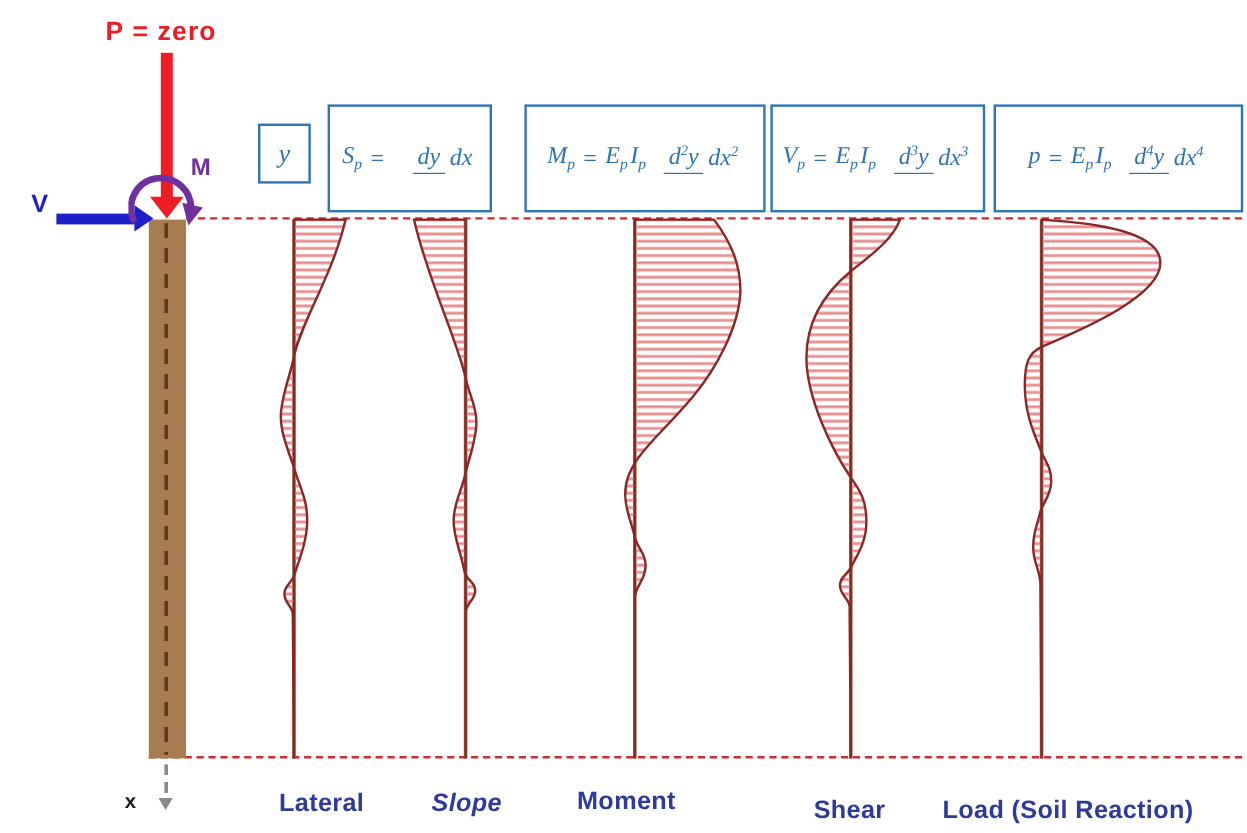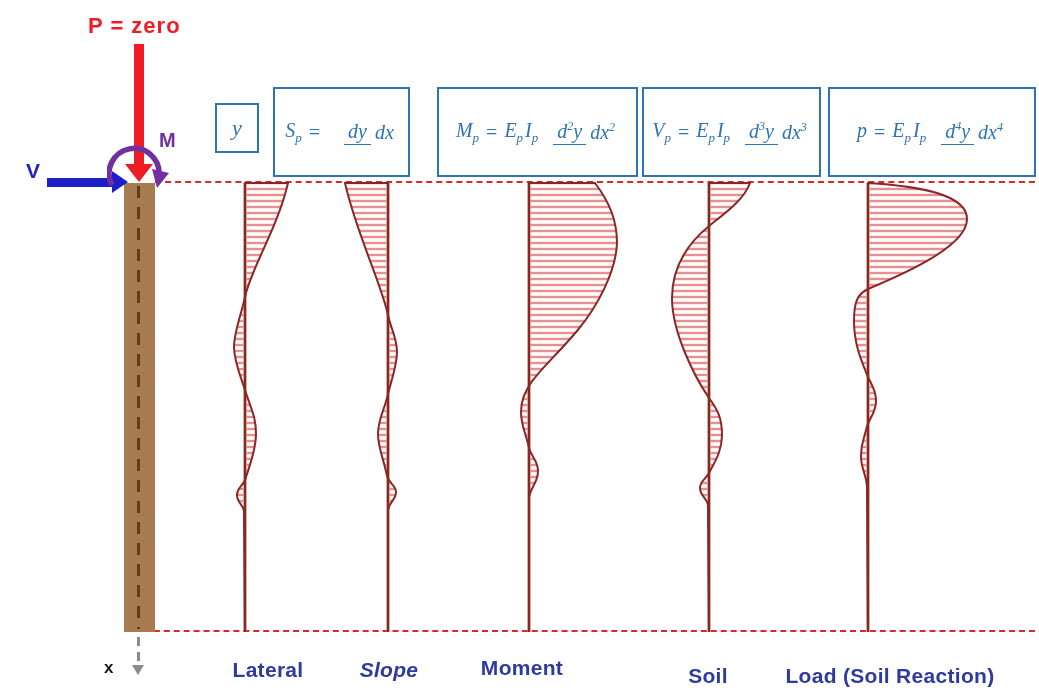--- a/index.html
+++ b/index.html
@@ -144,16 +144,16 @@
     <span class="coef"><span>E</span><sub>p</sub><span>I</span><sub>p</sub></span>
     <span class="frac">
       <span class="num"><span>d</span><sup>4</sup><span>y</span></span>
       <span class="den"><span>dx</span><sup>4</sup></span>
     </span>
   </div>
 
   <div class="axis-label" style="left:245px;top:658px;margin-left:23px;">Lateral</div>
   <div class="axis-label" style="left:389px;top:658px;font-style:italic;">Slope</div>
   <div class="axis-label" style="left:522px;top:656px;">Moment</div>
-  <div class="axis-label" style="left:708px;top:664px;">Soil</div>
+  <div class="axis-label" style="left:708px;top:664px;">Shear</div>
   <div class="axis-label" style="left:890px;top:664px;">Load (Soil Reaction)</div>
 
 </div>
 
 </body></html>

